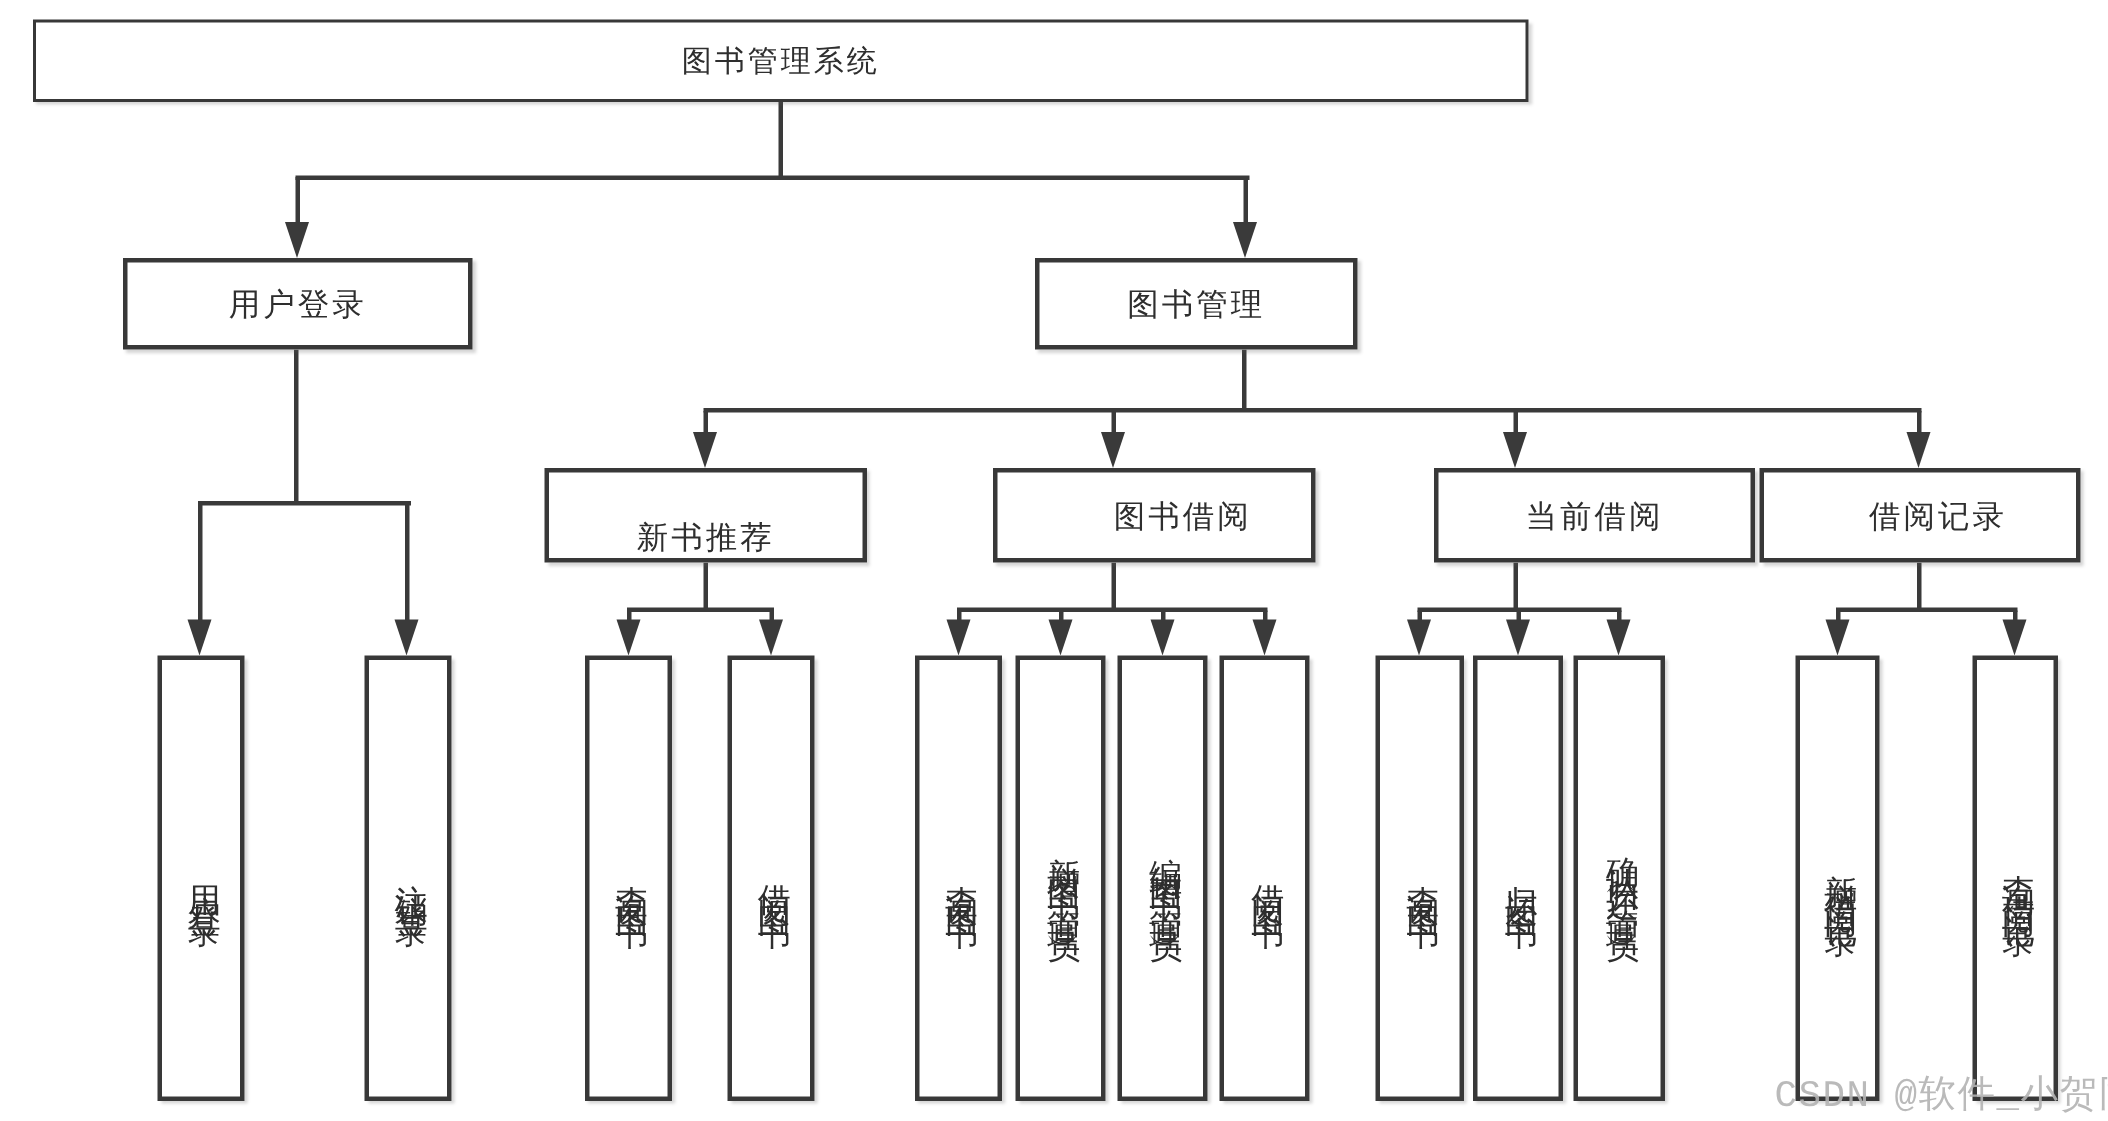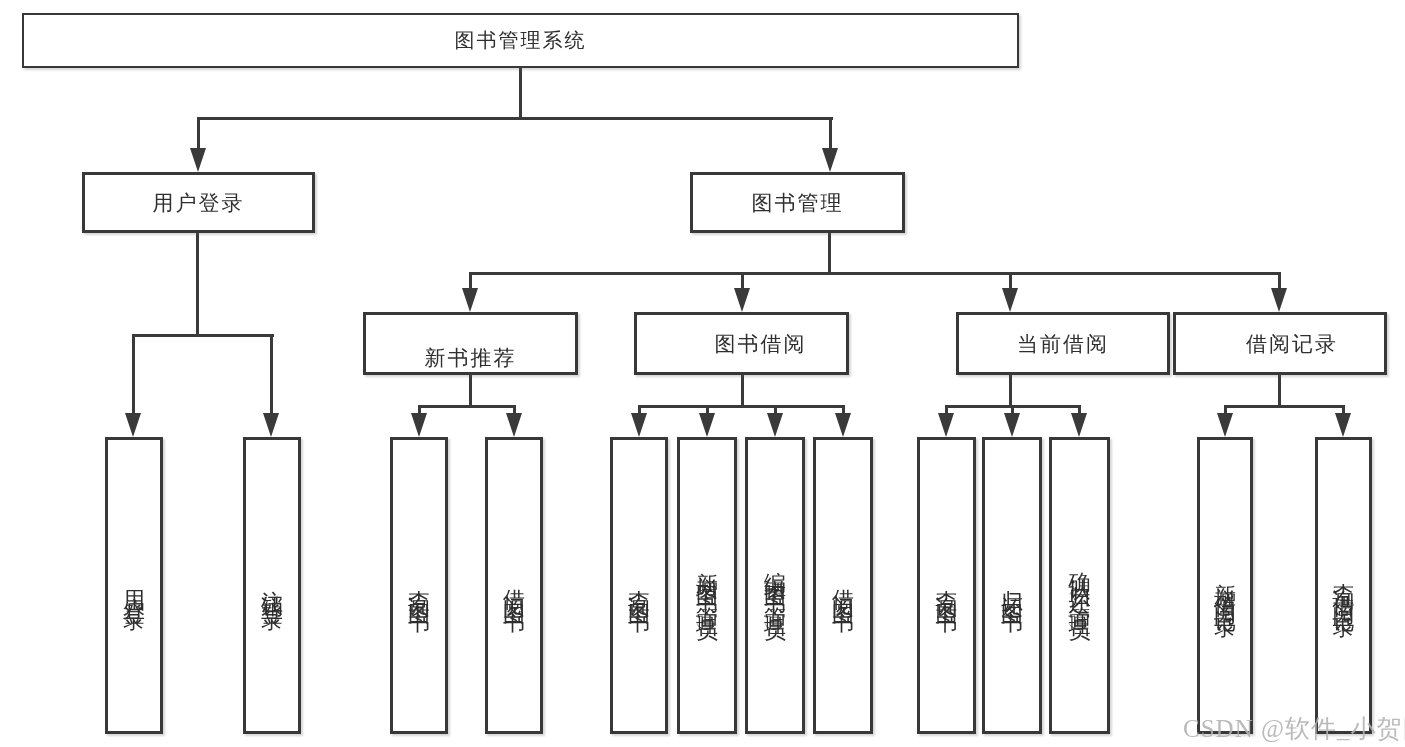--- a/index.html
+++ b/index.html
@@ -1,21 +1,21 @@
 <!DOCTYPE html>
 <html><head>
 <meta charset="utf-8">
 <style>
   html, body { margin: 0; padding: 0; background: #ffffff; }
   #stage {
     position: relative;
     width: 1405px;
     height: 747px;
     background: #ffffff;
-    font-family: Liberation Serif, serif;
+    font-family: Liberation Mono, monospace;
     overflow: hidden;
   }
   
   .nbox {
     position: absolute;
     box-sizing: border-box;
     background: #ffffff;
     border: 3px solid #383838;
     box-shadow: 2px 2px 2px rgba(90,90,90,0.25);
     display: flex;
@@ -132,21 +132,21 @@
   <div class="nbox" style="left:82px;top:172px;width:233px;height:61px;">
     <span>用户登录</span>
   </div>
   <div class="nbox" style="left:690px;top:172px;width:215px;height:61px;">
     <span>图书管理</span>
   </div>
 
   <div class="nbox" style="left:363px;top:312px;width:215px;height:63px;align-items:flex-end;">
     <span>新书推荐</span>
   </div>
-  <div class="nbox" style="left:634px;top:312px;width:215px;height:63px;padding-left:38px;">
+  <div class="nbox" style="left:662px;top:312px;width:215px;height:63px;padding-left:38px;">
     <span>图书借阅</span>
   </div>
   <div class="nbox" style="left:956px;top:312px;width:214px;height:63px;">
     <span>当前借阅</span>
   </div>
   <div class="nbox" style="left:1173px;top:312px;width:214px;height:63px;padding-left:24px;">
     <span>借阅记录</span>
   </div>
 
   <div class="nbox leaf" style="left:105px;top:437px;width:58px;height:297px;">

